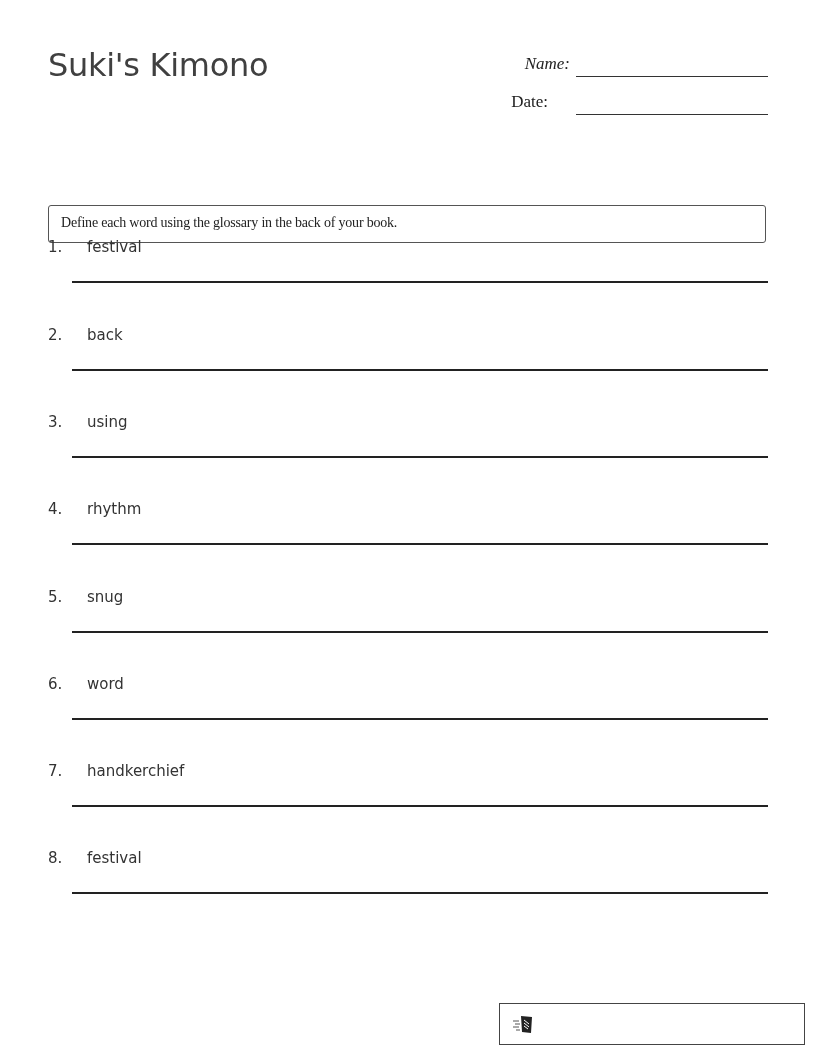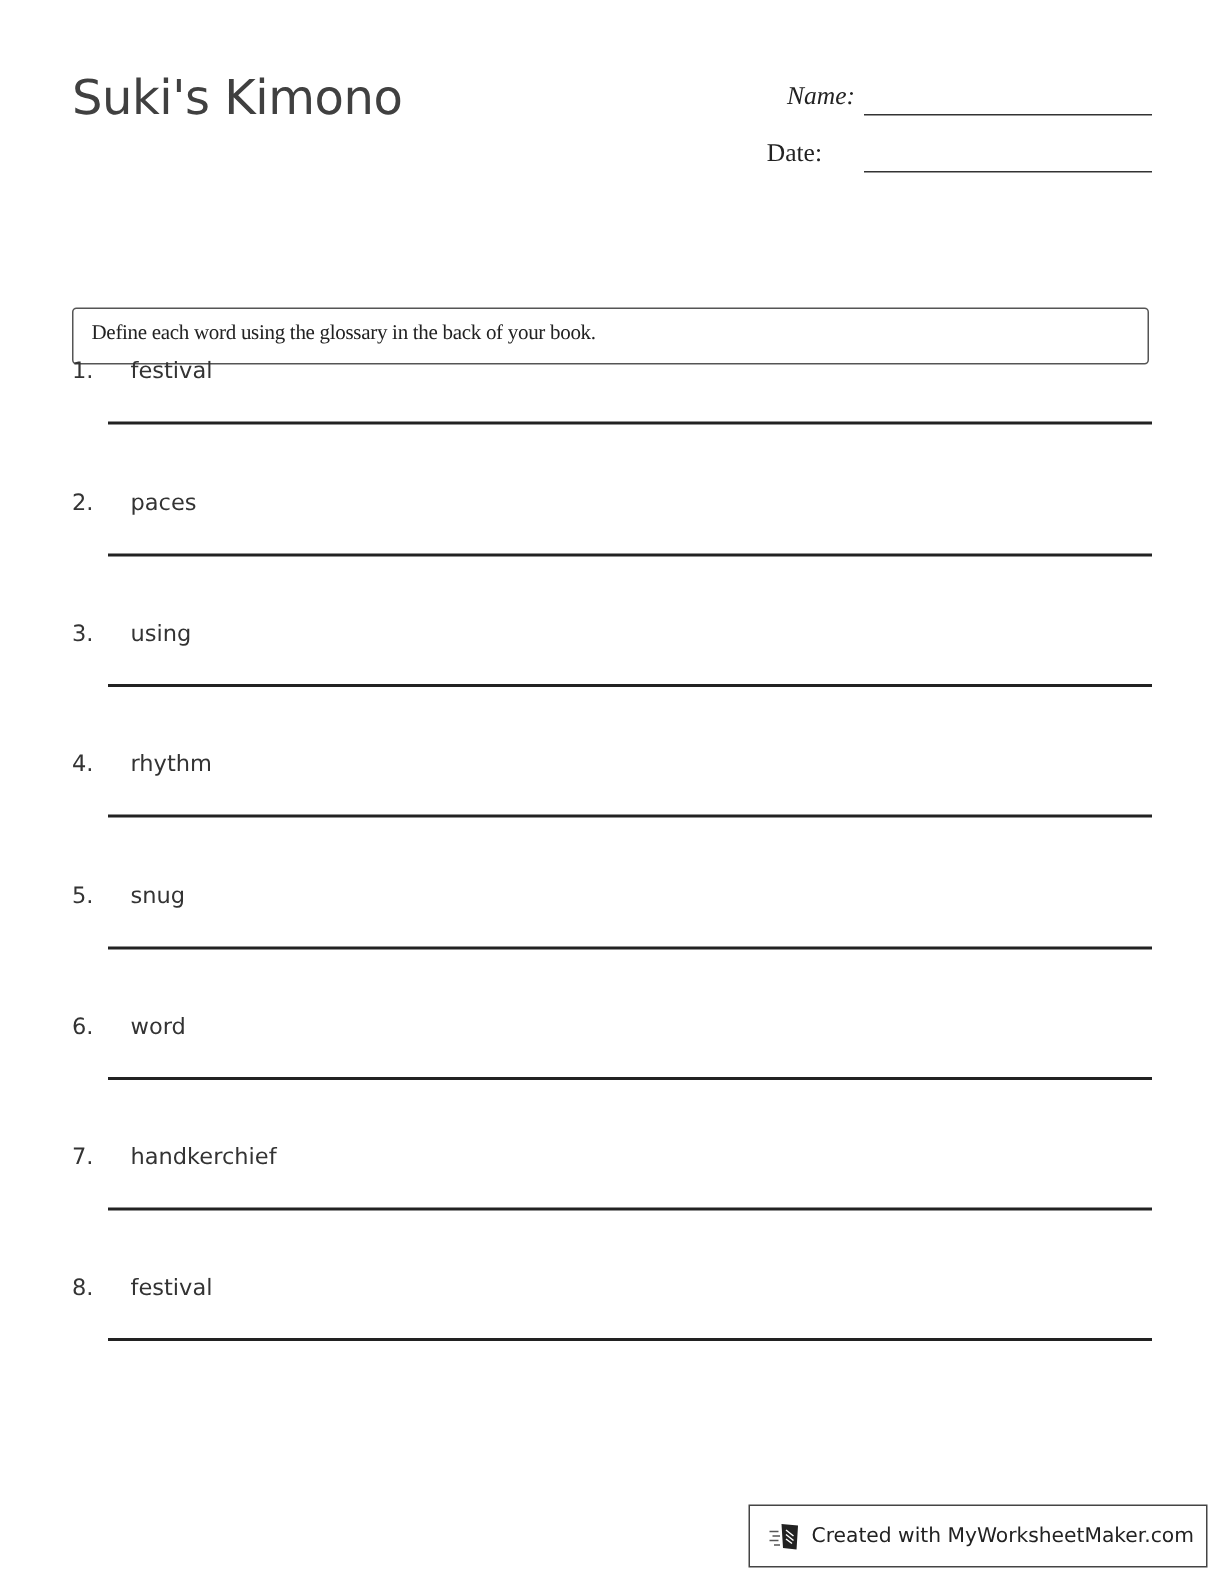--- a/index.html
+++ b/index.html
@@ -28,21 +28,21 @@
 
 <div class="instructions">Define each word using the glossary in the back of your book.</div>
 
 <div class="item" style="top:238px;">
   <span class="item-num">1.</span>
   <span class="item-word">festival</span>
   <div class="answer-line"></div>
 </div>
 <div class="item" style="top:326px;">
   <span class="item-num">2.</span>
-  <span class="item-word">paces</span>
+  <span class="item-word">back</span>
   <div class="answer-line"></div>
 </div>
 <div class="item" style="top:413px;">
   <span class="item-num">3.</span>
   <span class="item-word">using</span>
   <div class="answer-line"></div>
 </div>
 <div class="item" style="top:500px;">
   <span class="item-num">4.</span>
   <span class="item-word">rhythm</span>
@@ -73,14 +73,13 @@
   <span class="footer-icon">
     <svg width="24" height="20" viewBox="0 0 24 20">
       <line x1="1" y1="7" x2="7" y2="7" stroke="#555" stroke-width="1"></line>
       <line x1="3" y1="10" x2="8" y2="10" stroke="#555" stroke-width="1"></line>
       <line x1="1" y1="13" x2="7" y2="13" stroke="#555" stroke-width="1"></line>
       <line x1="4" y1="16" x2="8" y2="16" stroke="#555" stroke-width="1"></line>
       <path d="M9 2 L20 3 L19 19 L10 18 Z" fill="#222"></path>
       <path d="M12 6 L17 10 M12 9 L17 13 M12 12 L16 15" stroke="#fff" stroke-width="1"></path>
     </svg>
   </span>
-  <span>Created with MyWorksheetMaker.com</span>
 </div>
 
 </body></html>

